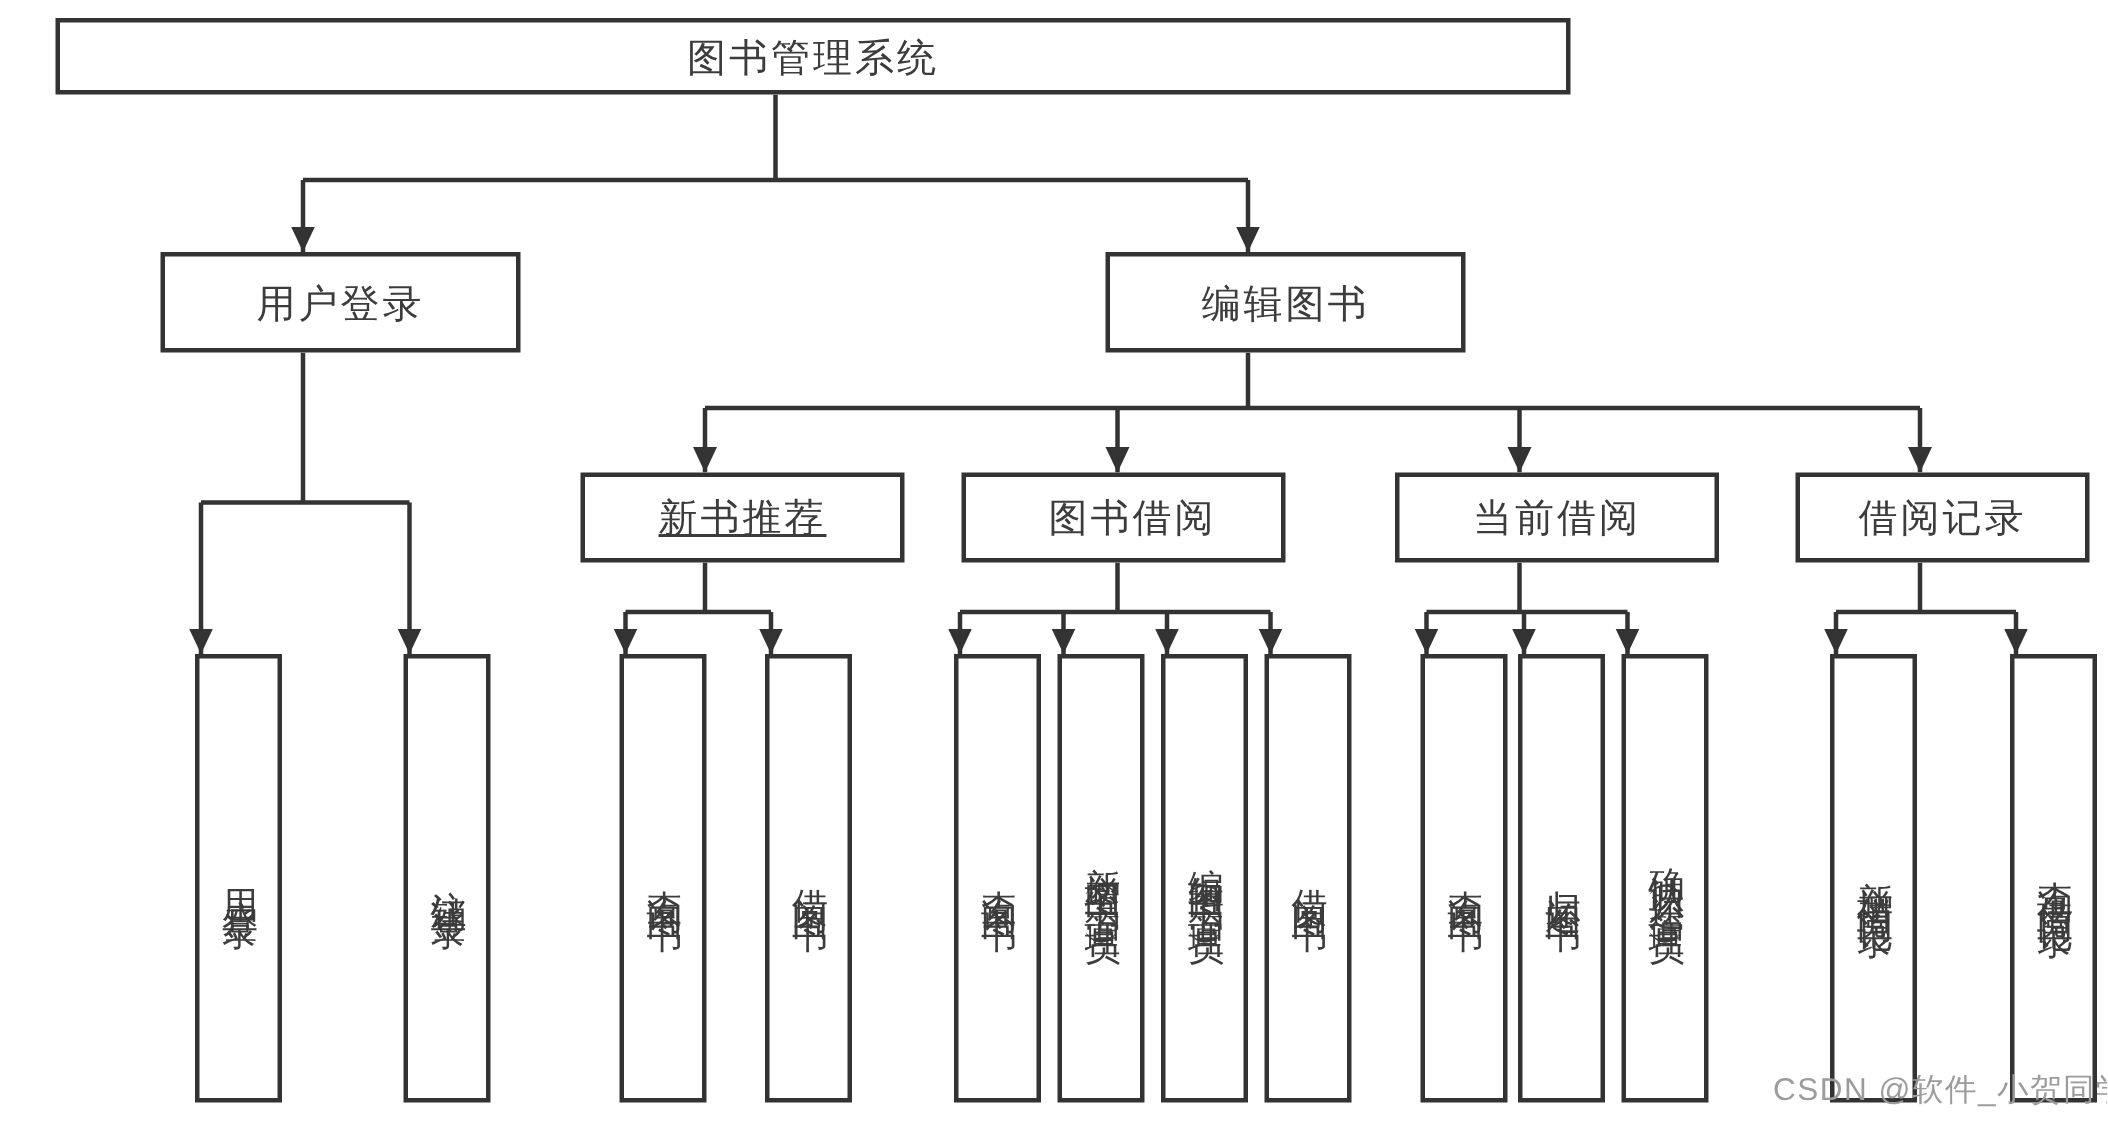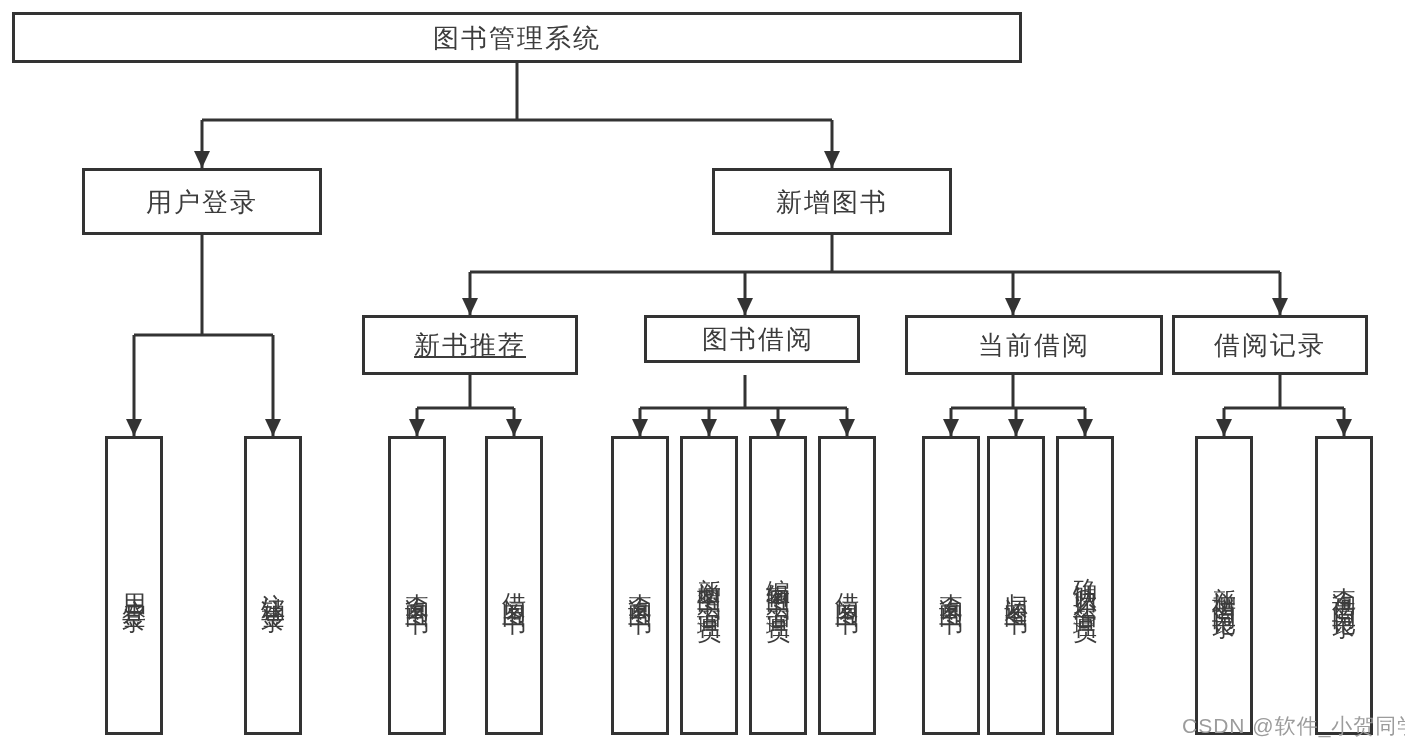--- a/index.html
+++ b/index.html
@@ -33,20 +33,21 @@
     position: absolute;
     border: 3px solid var(--line);
     background: var(--background);
     color: var(--text);
     display: flex;
     align-items: center;
     justify-content: center;
     font-size: 26px;
     line-height: 1;
     letter-spacing: 2px;
+    margin-left: 25px;
   }
   .leaf { font-size: 24px; }
   .leaf .vtext {
     writing-mode: vertical-rl;
     text-orientation: mixed;
     letter-spacing: 6px;
     white-space: nowrap;
   }
   .watermark {
     position: absolute;
@@ -111,30 +112,30 @@
   </svg>
 
   <div class="node" style="left:12px; top:12px; width:1010px; height:51px;">
     <span>图书管理系统</span>
   </div>
 
   <div class="node" style="left:82px; top:168px; width:240px; height:67px;">
     <span>用户登录</span>
   </div>
   <div class="node" style="left:712px; top:168px; width:240px; height:67px;">
-    <span>新增图书</span>
+    <span>编辑图书</span>
   </div>
 
   <div class="node" style="left:362px; top:315px; width:216px; height:60px;text-decoration:underline;">
     <span>新书推荐</span>
   </div>
-  <div class="node" style="left:644px; top:315px; width:216px; height:48px;padding-left:12px;">
+  <div class="node" style="left:616px; top:315px; width:216px; height:60px;padding-left:12px;">
     <span>图书借阅</span>
   </div>
-  <div class="node" style="left:905px; top:315px; width:258px; height:60px;">
+  <div class="node" style="left:905px; top:315px; width:216px; height:60px;">
     <span>当前借阅</span>
   </div>
   <div class="node" style="left:1172px; top:315px; width:196px; height:60px;">
     <span>借阅记录</span>
   </div>
 
   <div class="node leaf" style="left:105px; top:436px; width:58px; height:299px;">
     <span class="vtext">用户登录</span>
   </div>
   <div class="node leaf" style="left:244px; top:436px; width:58px; height:299px;">

